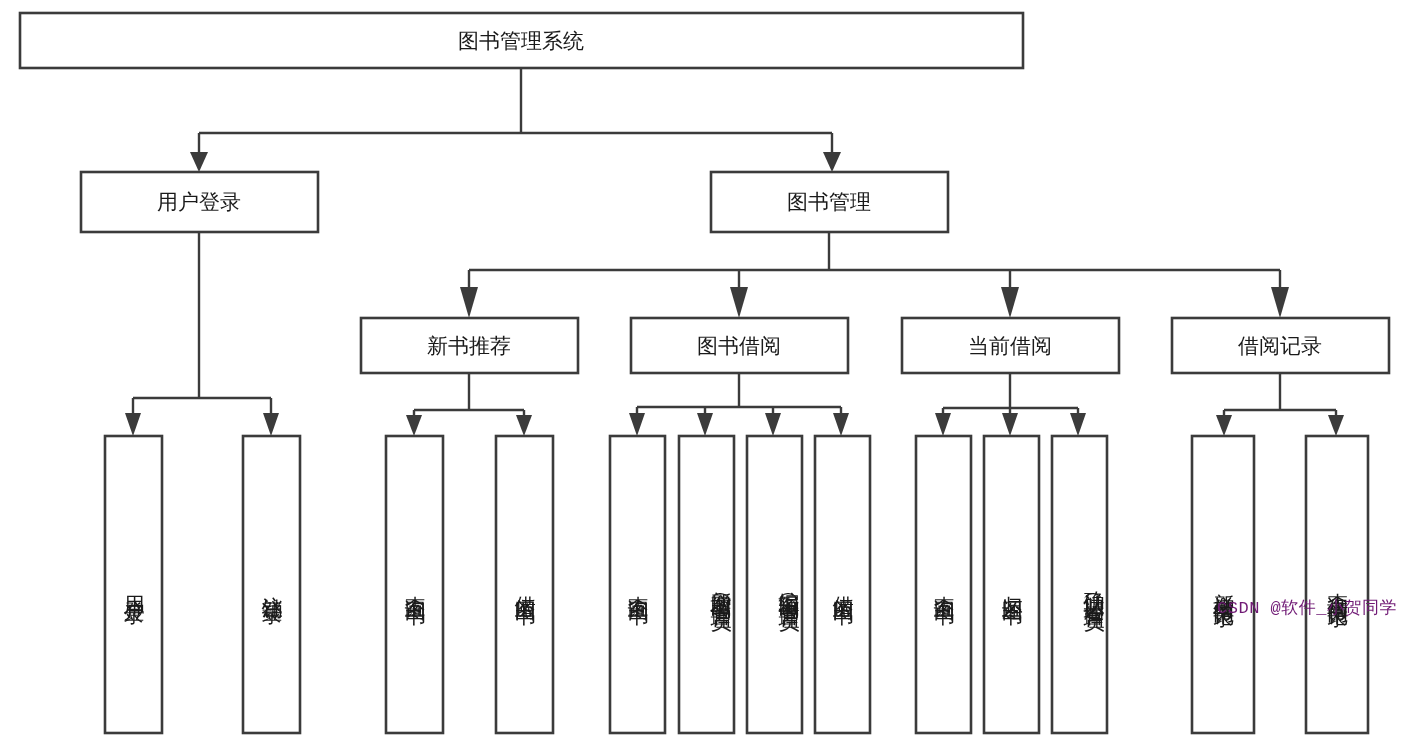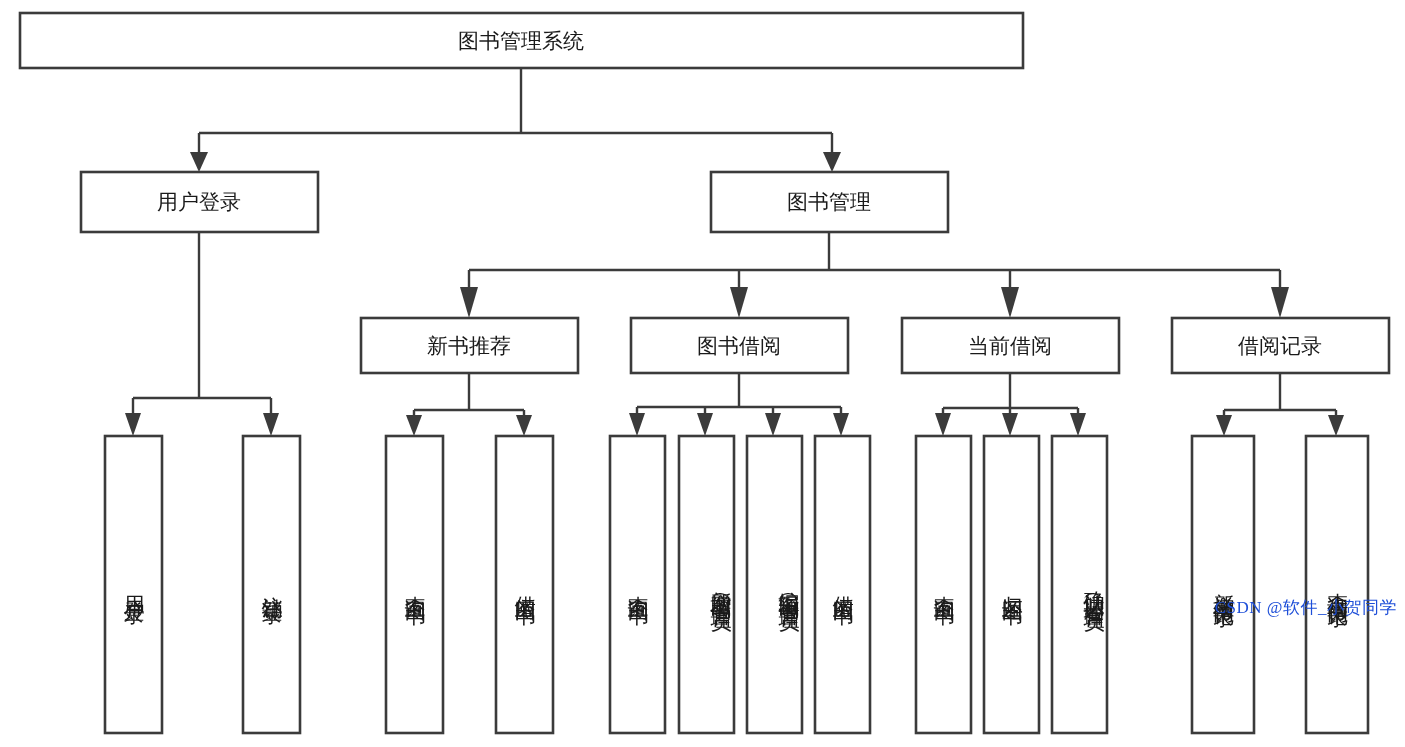--- a/index.html
+++ b/index.html
@@ -63,23 +63,23 @@
     display: flex;
     align-items: center;
     justify-content: center;
     pointer-events: none;
     user-select: none;
   }
   .watermark {
     position: absolute;
     right: 8px;
     bottom: 6px;
-    font-family: Liberation Serif, serif;
+    font-family: Liberation Mono, monospace;
     font-size: 17px;
-    color: #1d4ed8;
+    color: #701a75;
     letter-spacing: 0.5px;
     white-space: nowrap;
     user-select: none;
     margin-top: 6px;
   }
 </style>
 </head>
 <body>
 
 <div id="diagram-root">

